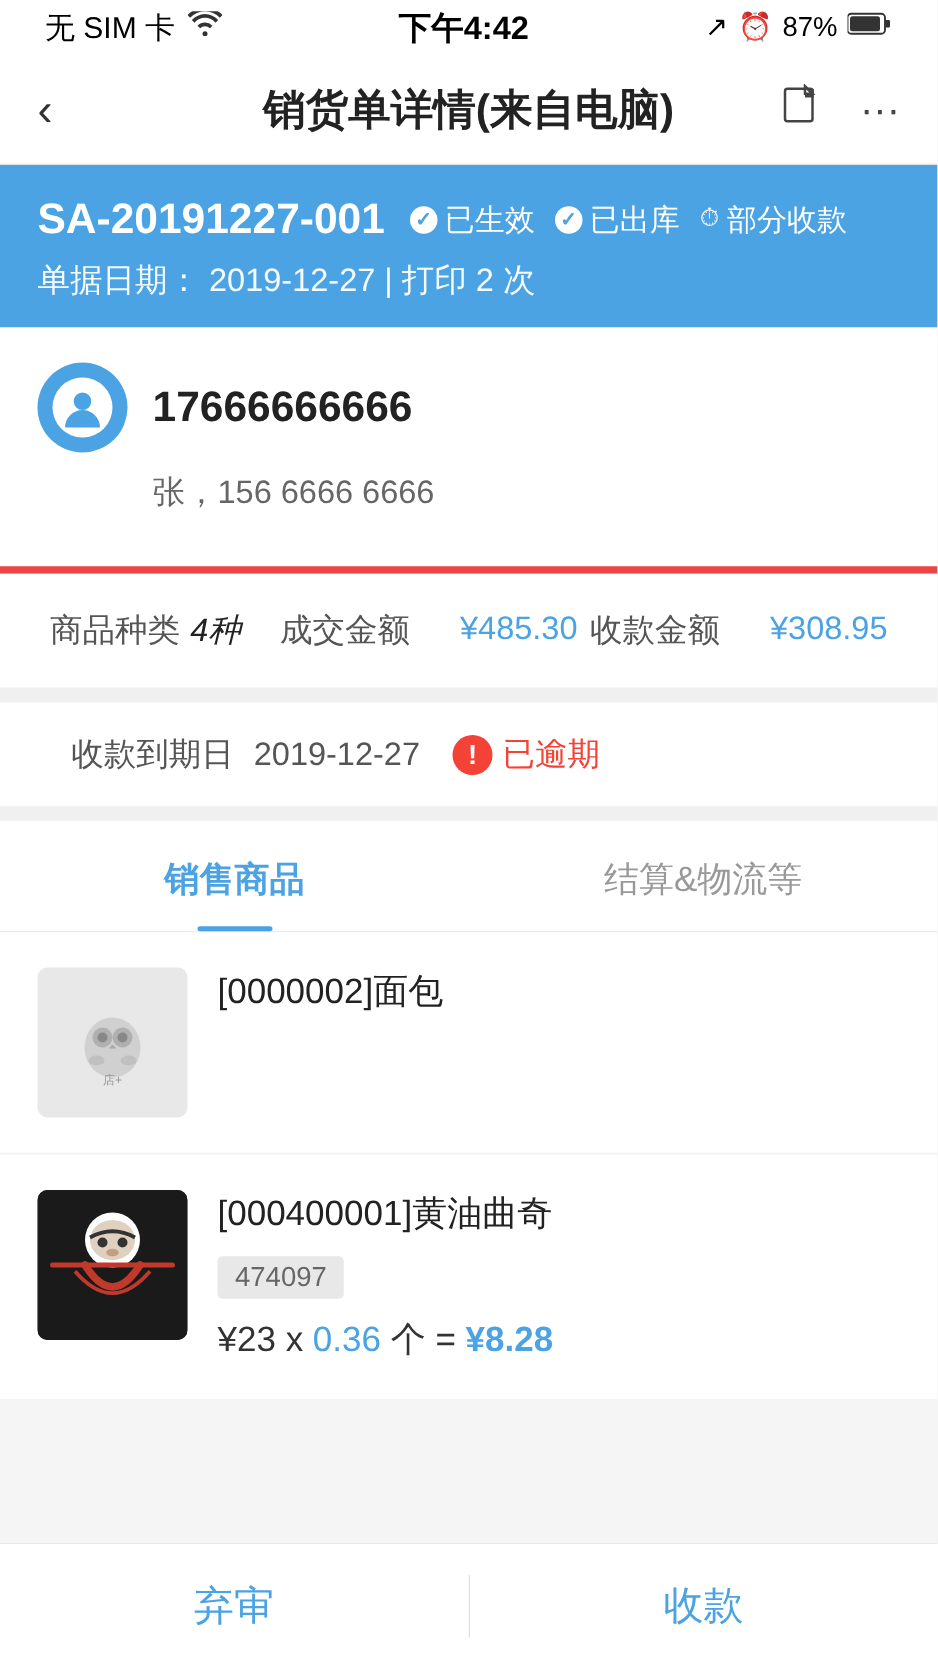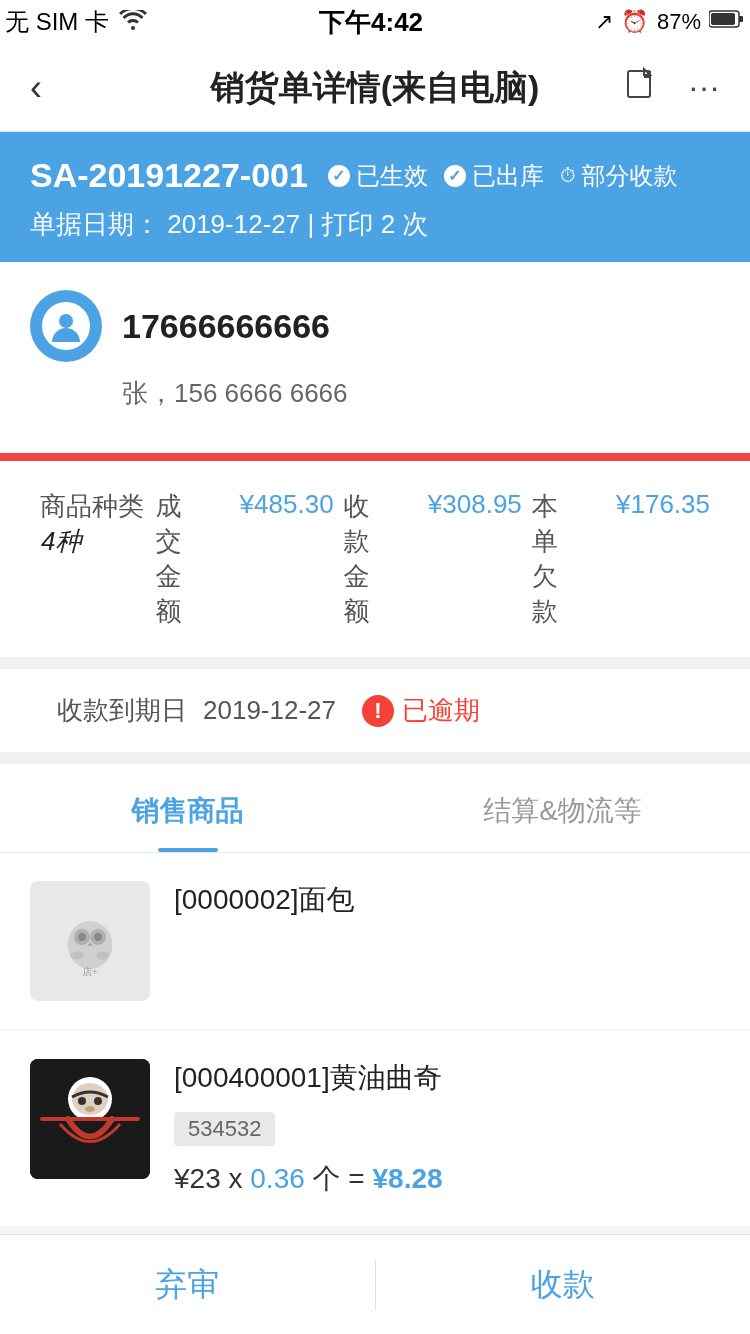--- a/index.html
+++ b/index.html
@@ -11,21 +11,21 @@
       font-size: 28px;
     }
 
     
     .status-bar {
       background: #fff;
       height: 44px;
       display: flex;
       align-items: center;
       justify-content: space-between;
-      padding: 0 5px;
+      padding: 0 36px;
       font-size: 24px;
       font-weight: 500;
     }
     .status-left { display: flex; align-items: center; gap: 10px; }
     .status-center { font-weight: 600; font-size: 26px; }
     .status-right { display: flex; align-items: center; gap: 8px; font-size: 22px; }
 
     
     .nav-bar {
       background: #fff;
@@ -111,21 +111,21 @@
     .banner-row2 {
       color: #fff;
       font-size: 26px;
       opacity: 0.95;
     }
 
     
     .customer-section {
       background: #fff;
       padding: 28px 30px;
-      border-bottom: 8px solid #ef4444;
+      border-bottom: 6px solid #ef4444;
     }
     .customer-row {
       display: flex;
       align-items: center;
       gap: 20px;
       margin-bottom: 14px;
     }
     .avatar {
       width: 72px;
       height: 72px;
@@ -439,24 +439,20 @@
   </div>
   <div class="summary-right">
     <div class="summary-row">
       <span class="summary-row-label">成交金额</span>
       <span class="summary-row-value">¥485.30</span>
     </div>
     <div class="summary-row">
       <span class="summary-row-label">收款金额</span>
       <span class="summary-row-value">¥308.95</span>
     </div>
-    <div class="summary-row">
-      <span class="summary-row-label">本单欠款</span>
-      <span class="summary-row-value">¥176.35</span>
-    </div>
   </div>
 </div>
 
 <div class="due-section">
   <span>收款到期日</span>
   <span class="due-date">2019-12-27</span>
   <div class="overdue-badge">
     <div class="overdue-icon">!</div>
     <span>已逾期</span>
   </div>
@@ -508,21 +504,21 @@
         <ellipse cx="60" cy="50" rx="5" ry="3" fill="#c0a080"></ellipse>
         <path d="M38 60 Q60 95 82 60" stroke="#c0392b" stroke-width="6" fill="none" stroke-linecap="round"></path>
         <path d="M30 65 Q60 100 90 65" stroke="#c0392b" stroke-width="3" fill="none"></path>
         <rect x="10" y="58" width="100" height="4" fill="#c0392b" rx="2"></rect>
       </svg>
     </div>
     <div class="product-info">
       <div class="product-name">
         <span>[000400001]</span><span>黄油曲奇</span>
       </div>
-      <div class="product-badge">534532</div>
+      <div class="product-badge">474097</div>
       <div class="product-price-row">
         <span class="price-unit">¥23</span>
         <span> x </span>
         <span class="price-qty">0.36</span>
         <span>个</span>
         <span> = </span>
         <span class="price-total">¥8.28</span>
       </div>
     </div>
   </div>

